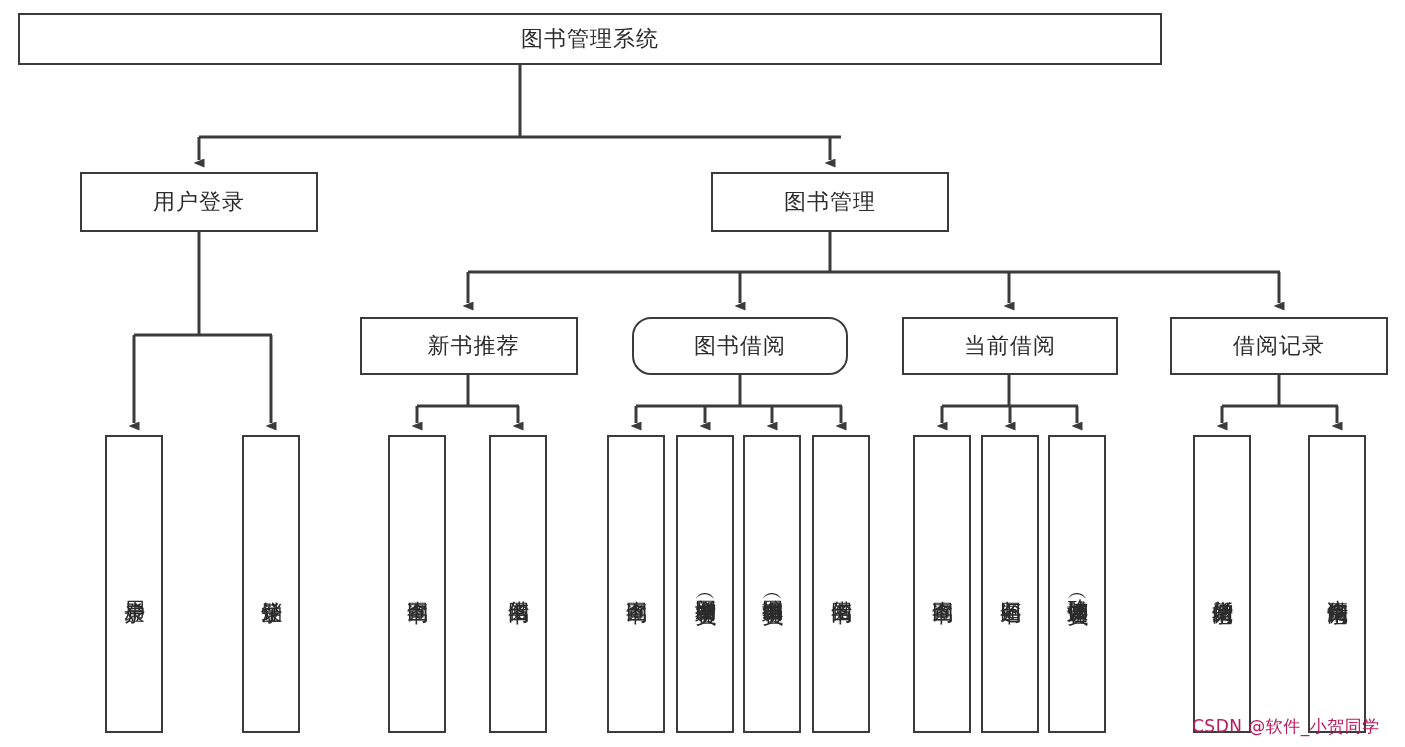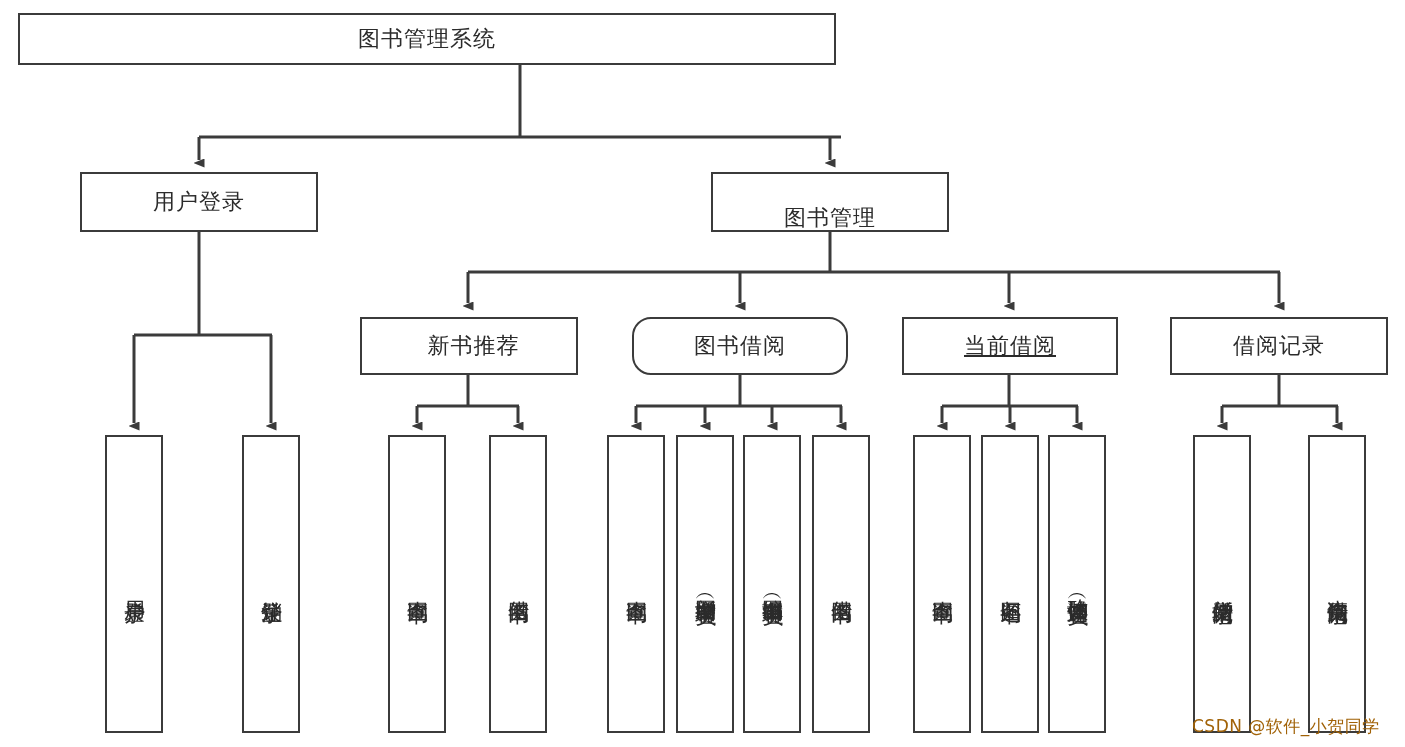--- a/index.html
+++ b/index.html
@@ -50,21 +50,21 @@
     display: block;
   }
   .leaf-box {
     align-items: center;
     justify-content: center;
     padding-top: 4px;
   }
   .watermark {
     position: absolute;
     font-size: 17px;
-    color: #a16207;
+    color: #be185d;
     white-space: nowrap;
     letter-spacing: 0.5px;
     pointer-events: none;
   }
 </style>
 </head>
 <body>
 
 <div id="canvas">
 
@@ -112,38 +112,38 @@
       <path d="M1010,406 L1010,423" marker-end="url(#arrow)"></path>
       <path d="M1077,406 L1077,423" marker-end="url(#arrow)"></path>
 
       <path d="M1279,375 L1279,406"></path>
       <path d="M1222,406 L1338,406"></path>
       <path d="M1222,406 L1222,423" marker-end="url(#arrow)"></path>
       <path d="M1337,406 L1337,423" marker-end="url(#arrow)"></path>
     </g>
   </svg>
 
-  <div class="node-box" style="left:18px; top:13px; width:818px; height:52px;">
+  <div class="node-box" style="left:18px; top:13px; width:1144px; height:52px;">
     <span class="node-label-h">图书管理系统</span>
   </div>
 
   <div class="node-box" style="left:80px; top:172px; width:238px; height:60px;">
     <span class="node-label-h">用户登录</span>
   </div>
-  <div class="node-box" style="left:711px; top:172px; width:238px; height:60px;align-items:flex-end;">
+  <div class="node-box" style="left:711px; top:172px; width:238px; height:60px;">
     <span class="node-label-h">图书管理</span>
   </div>
 
   <div class="node-box" style="left:360px; top:317px; width:218px; height:58px;padding-left:9px;">
     <span class="node-label-h">新书推荐</span>
   </div>
   <div class="node-box" style="left:632px; top:317px; width:216px; height:58px;border-radius:19px;">
     <span class="node-label-h">图书借阅</span>
   </div>
-  <div class="node-box" style="left:902px; top:317px; width:216px; height:58px;text-decoration:underline;">
+  <div class="node-box" style="left:902px; top:317px; width:216px; height:58px;">
     <span class="node-label-h">当前借阅</span>
   </div>
   <div class="node-box" style="left:1170px; top:317px; width:218px; height:58px;">
     <span class="node-label-h">借阅记录</span>
   </div>
 
   <div class="node-box leaf-box" style="left:105px; top:435px; width:58px; height:298px;">
     <span class="node-label-v">用户登录</span>
   </div>
   <div class="node-box leaf-box" style="left:242px; top:435px; width:58px; height:298px;">

